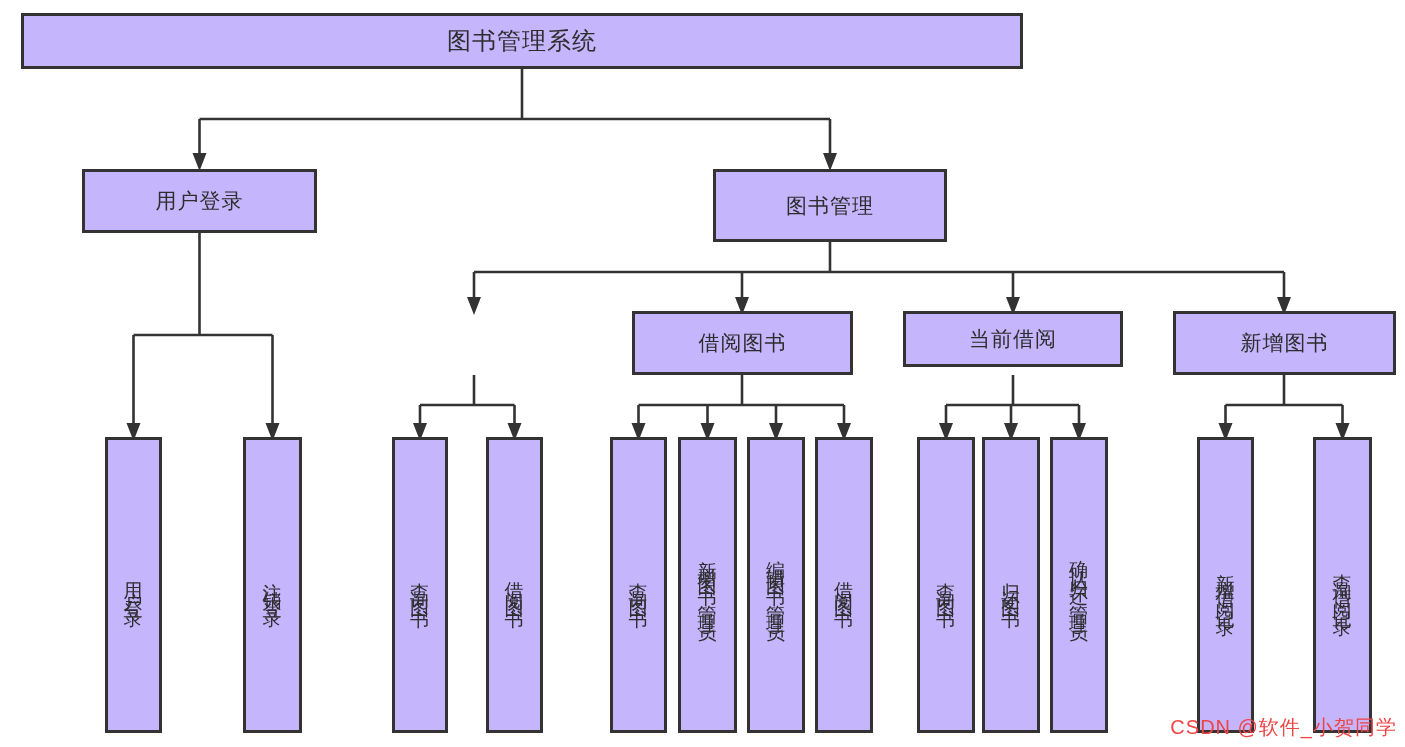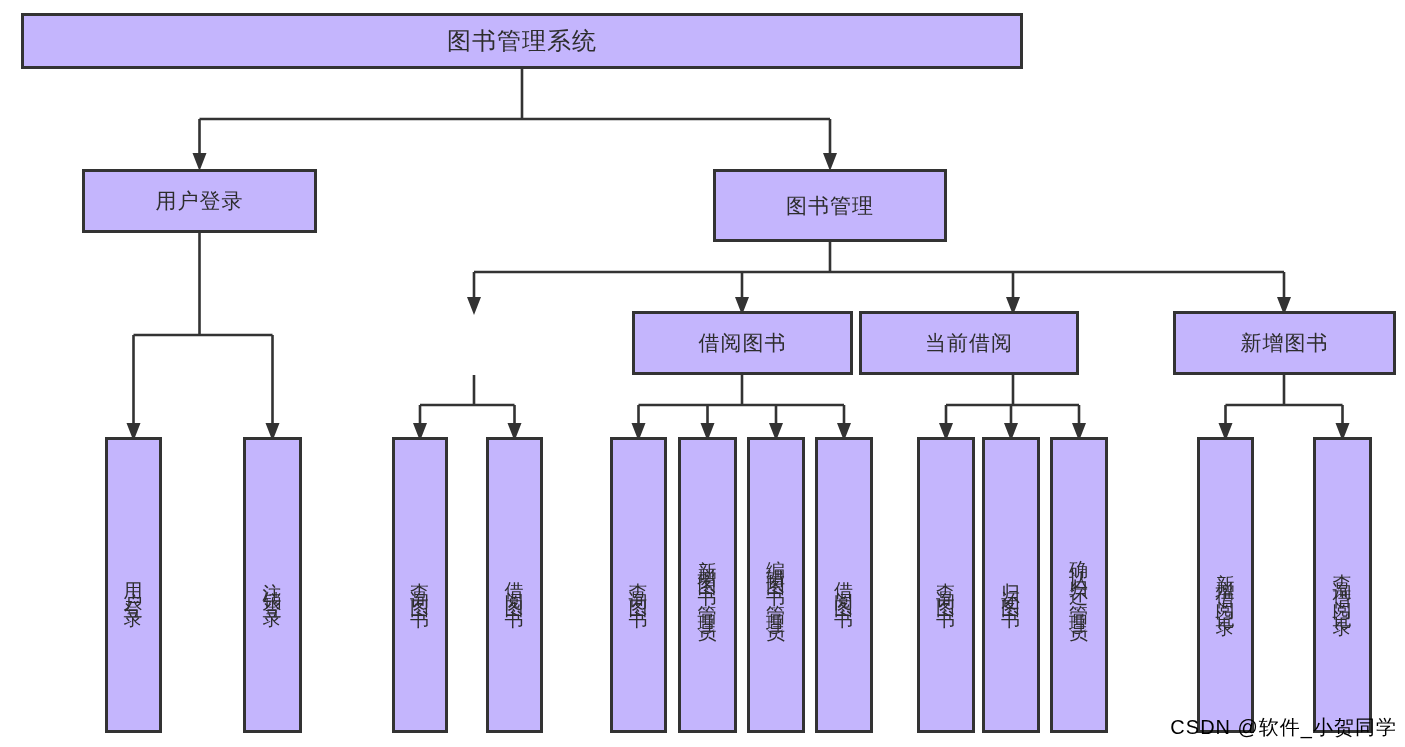--- a/index.html
+++ b/index.html
@@ -34,21 +34,21 @@
     letter-spacing:9px;
     writing-mode:vertical-rl;
     text-orientation:mixed;
     white-space:nowrap;
   }
   #watermark{
     position:absolute;
     right:8px;
     bottom:6px;
     font-size:20px;
-    color:#000000;
+    color:#ef4444;
     letter-spacing:1px;
     white-space:nowrap;
   }
 </style>
 </head>
 <body>
 
 <div id="canvas">
 
   <svg id="wires" viewBox="0 0 1405 747" xmlns="http://www.w3.org/2000/svg">
@@ -80,21 +80,21 @@
   <div class="node" style="left:82px;top:169px;width:235px;height:64px">
     <span class="hlabel">用户登录</span>
   </div>
   <div class="node" style="left:713px;top:169px;width:234px;height:73px">
     <span class="hlabel">图书管理</span>
   </div>
 
   <div class="node" style="left:632px;top:311px;width:221px;height:64px">
     <span class="hlabel">借阅图书</span>
   </div>
-  <div class="node" style="left:859px;top:311px;width:220px;height:64px">
+  <div class="node" style="left:903px;top:311px;width:220px;height:56px">
     <span class="hlabel">当前借阅</span>
   </div>
   <div class="node" style="left:1173px;top:311px;width:223px;height:64px">
     <span class="hlabel">新增图书</span>
   </div>
 
   <div class="node" style="left:105px;top:437px;width:57px;height:296px">
     <span class="vlabel">用户登录</span>
   </div>
   <div class="node" style="left:243px;top:437px;width:59px;height:296px">

